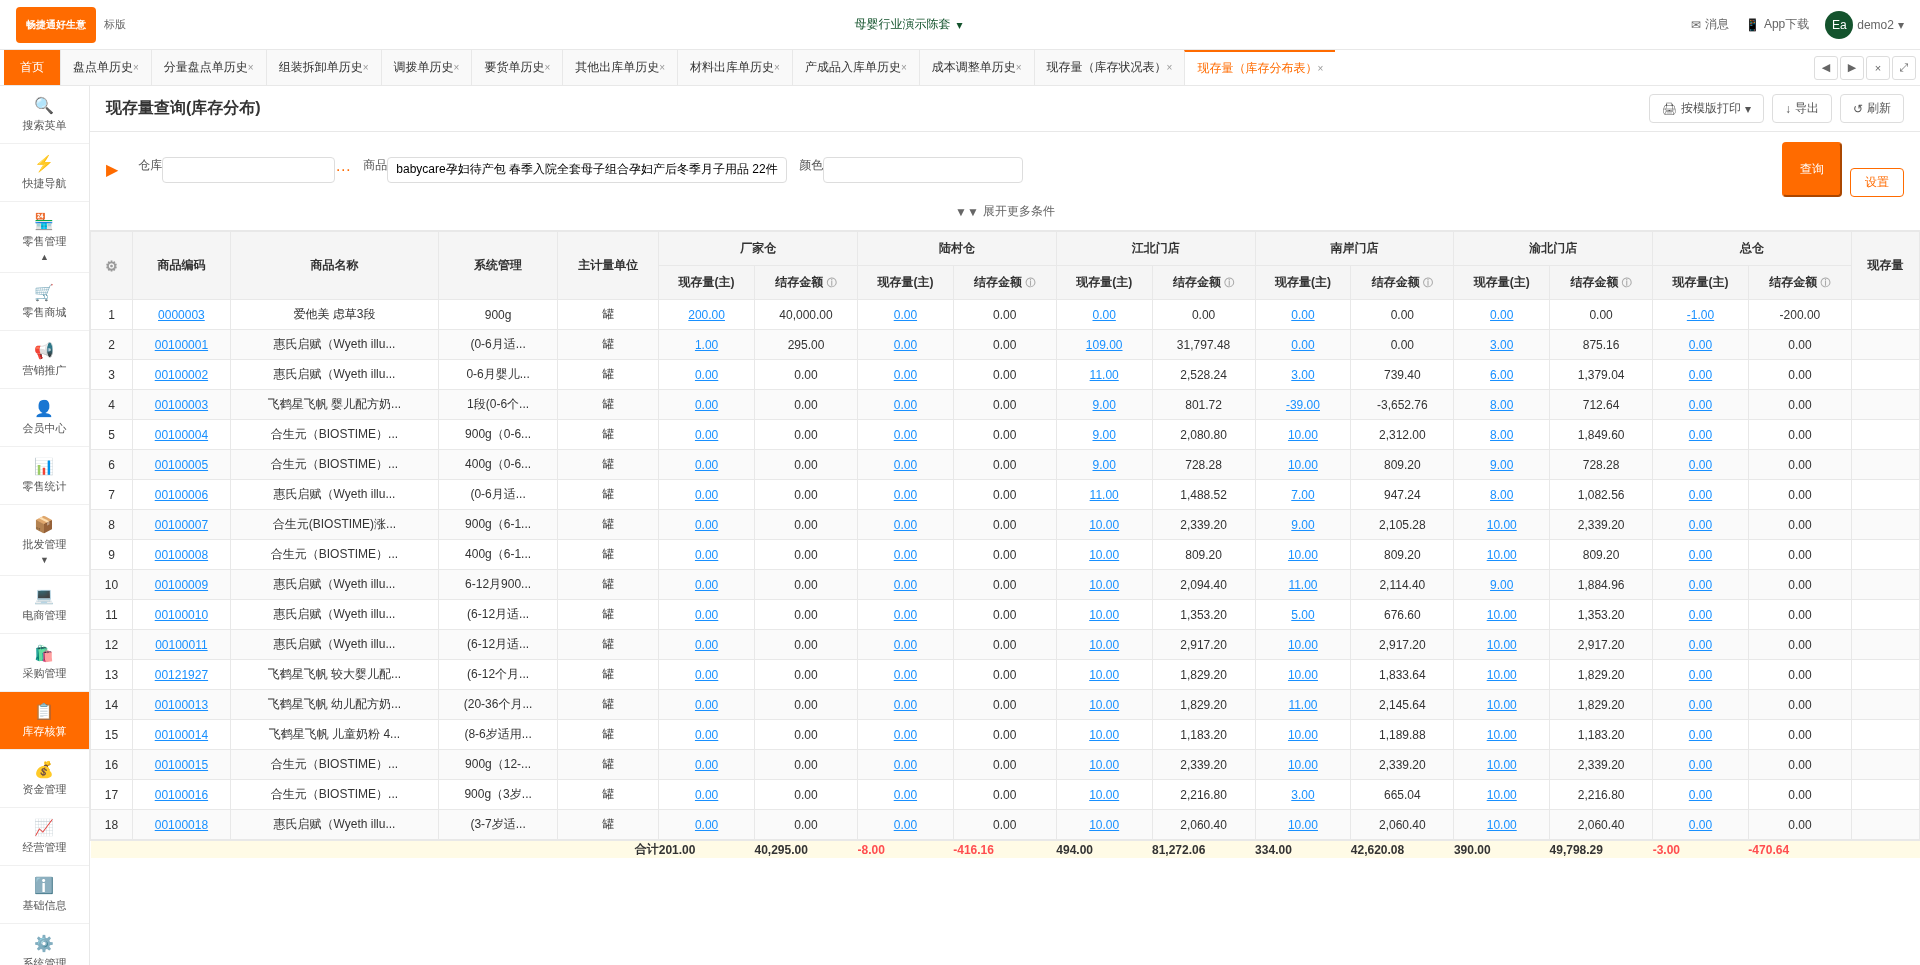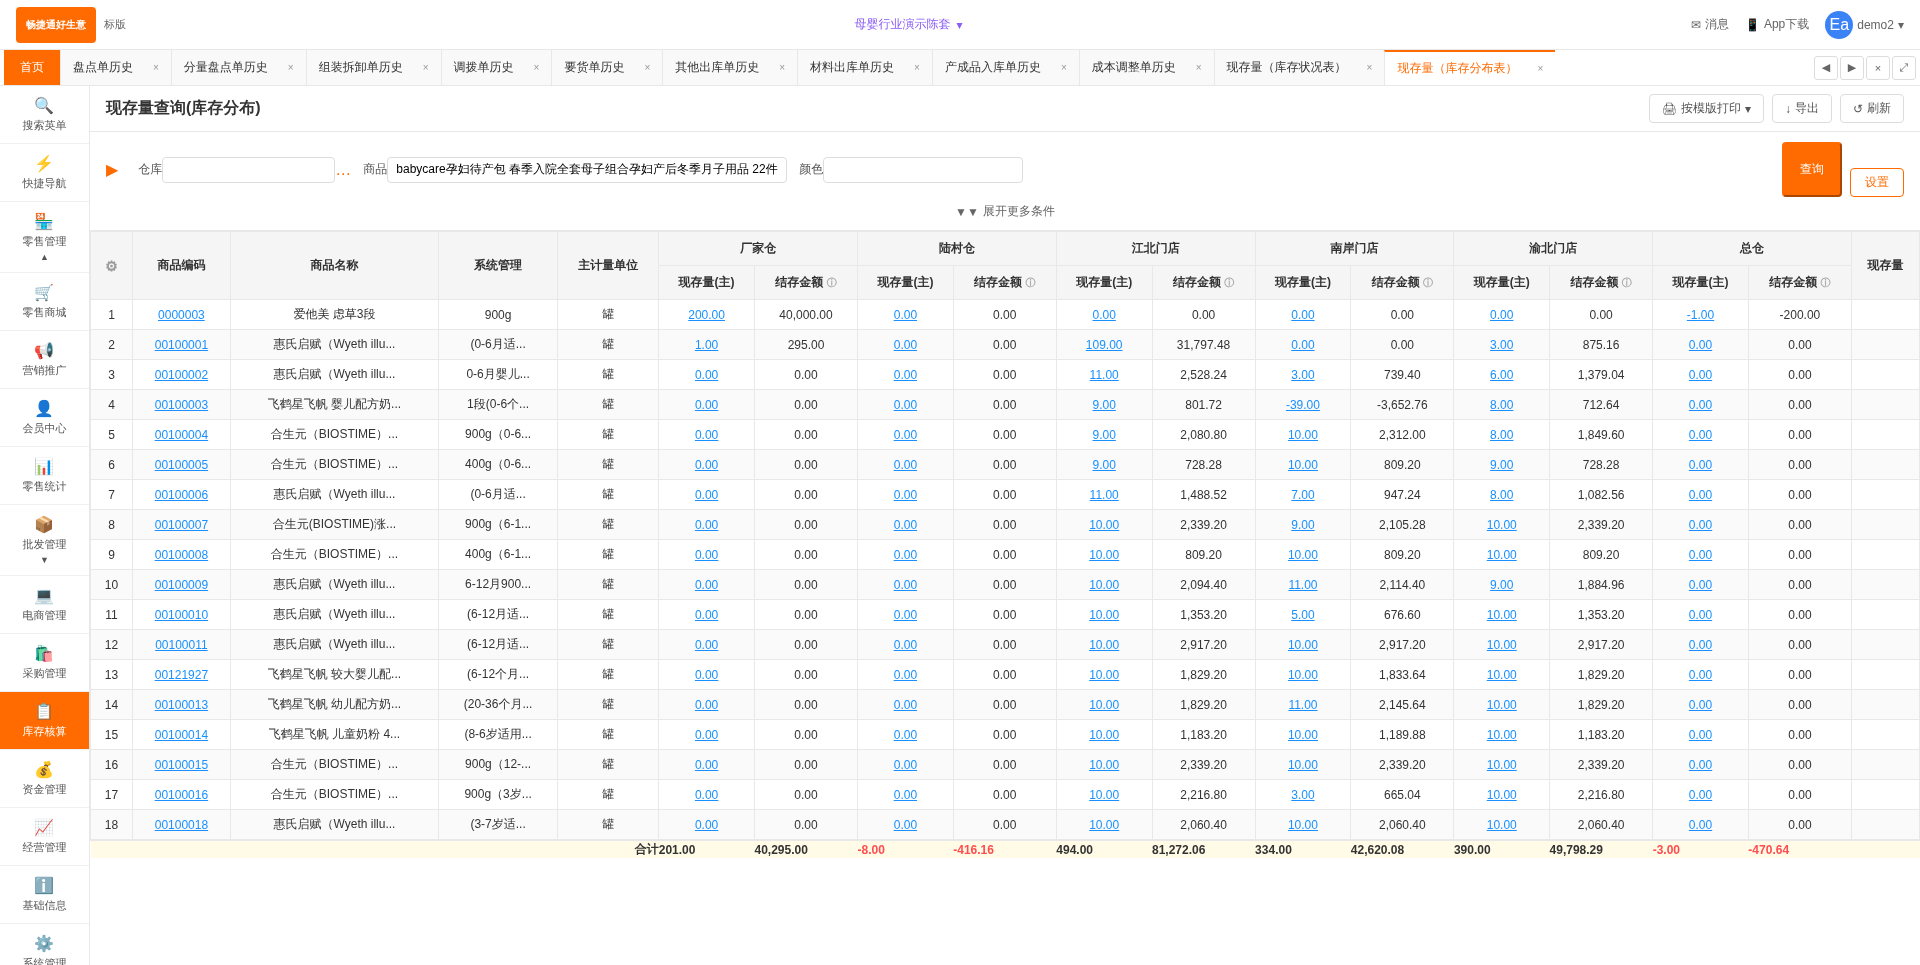--- a/index.html
+++ b/index.html
@@ -11,24 +11,24 @@
       background: #fff;
       display: flex;
       align-items: center;
       padding: 0 16px;
       border-bottom: 1px solid #e8e8e8;
       justify-content: space-between;
     }
     .logo-area { display: flex; align-items: center; gap: 8px; font-family: Liberation Mono, monospace; }
     .logo-img { width: 80px; height: 36px; background: #ff6b00; border-radius: 4px; display: flex; align-items: center; justify-content: center; color: #fff; font-size: 10px; font-weight: bold; }
     .logo-sub { font-size: 11px; color: #666; }
-    .selector-area { display: flex; align-items: center; gap: 6px; font-size: 12px; color: #8b5cf6; cursor: pointer; text-align: center; }
+    .selector-area { display: flex; align-items: center; gap: 6px; font-size: 12px; color: #14532d; cursor: pointer; text-align: center; }
     .top-right { display: flex; align-items: center; gap: 16px; font-size: 12px; color: #666; }
     .top-right-item { display: flex; align-items: center; gap: 4px; cursor: pointer; }
-    .avatar { width: 28px; height: 28px; border-radius: 50%; background: #3b82f6; display: flex; align-items: center; justify-content: center; color: #fff; font-size: 16px; }
+    .avatar { width: 28px; height: 28px; border-radius: 50%; background: #14532d; display: flex; align-items: center; justify-content: center; color: #fff; font-size: 12px; }
 
     
     .nav-tabs-bar {
       background: #fff;
       border-bottom: 1px solid #e8e8e8;
       display: flex;
       align-items: center;
       height: 36px;
       padding: 0 4px;
       overflow: hidden;
@@ -42,21 +42,21 @@
       color: #fff;
       font-size: 12px;
       white-space: nowrap;
       flex-shrink: 0;
     }
     .nav-tab {
       padding: 0 12px;
       height: 36px;
       display: flex;
       align-items: center;
-      gap: 20px;
+      gap: 0;
       font-size: 12px;
       color: #333;
       border-left: 1px solid #e8e8e8;
       white-space: nowrap;
       cursor: pointer;
       flex-shrink: 0;
       background: #f9f9f9;
       text-align: right;
     }
     .nav-tab.active {
@@ -125,21 +125,21 @@
     .btn-primary { background: #ff6b00; color: #fff; border-color: #ff6b00; border-radius: 4px; padding: 5px 16px; cursor: pointer; font-size: 12px; }
     .btn-setting { background: #fff; color: #ff6b00; border: 1px solid #ff6b00; border-radius: 4px; padding: 5px 14px; cursor: pointer; font-size: 12px; margin-top: 26px; }
 
     
     .search-area {
       background: #fff;
       padding: 10px 16px;
       border-bottom: 1px solid #e8e8e8;
     }
     .search-row { display: flex; align-items: center; gap: 12px; flex-wrap: wrap; }
-    .search-field { display: flex; align-items: center; gap: 0; }
+    .search-field { display: flex; gap: 0; }
     .search-label { font-size: 12px; color: #555; white-space: nowrap; }
     .search-input { border: 1px solid #ddd; border-radius: 4px; padding: 5px 8px; font-size: 12px; min-width: 100px; }
     .search-input-long { border: 1px solid #ddd; border-radius: 4px; padding: 5px 8px; font-size: 12px; width: 400px; }
     .search-dots { color: #ff6b00; font-size: 16px; cursor: pointer; }
     .expand-more { display: flex; align-items: center; gap: 4px; color: #666; cursor: pointer; font-size: 12px; margin-top: 6px; justify-content: center; }
     .orange-arrow { color: #ff6b00; font-size: 16px; cursor: pointer; margin-right: 8px; }
     .color-input { border: 1px solid #ddd; border-radius: 4px; padding: 5px 8px; font-size: 12px; flex: 1; min-width: 200px; }
 
     
     .table-container {

